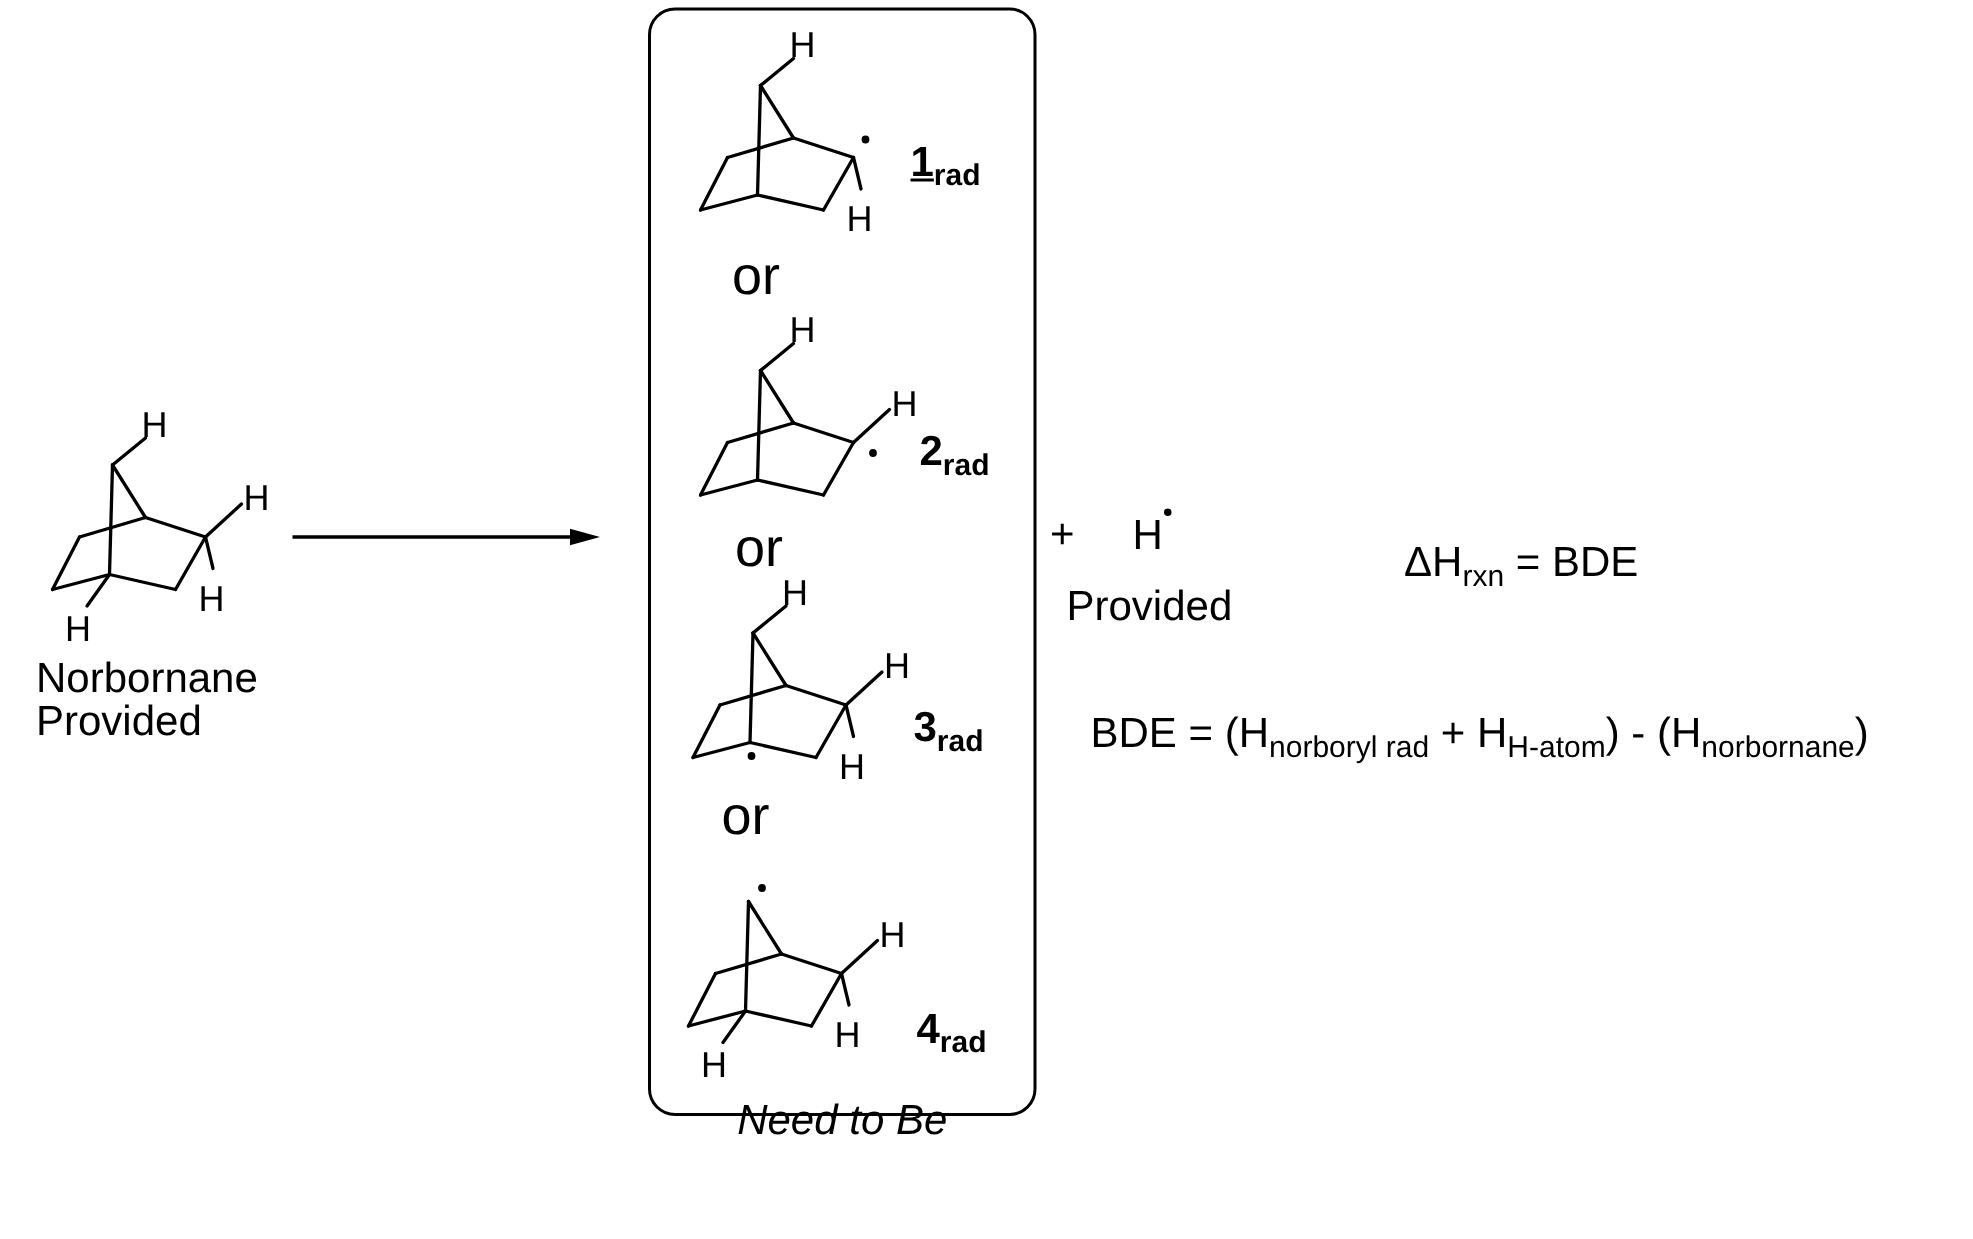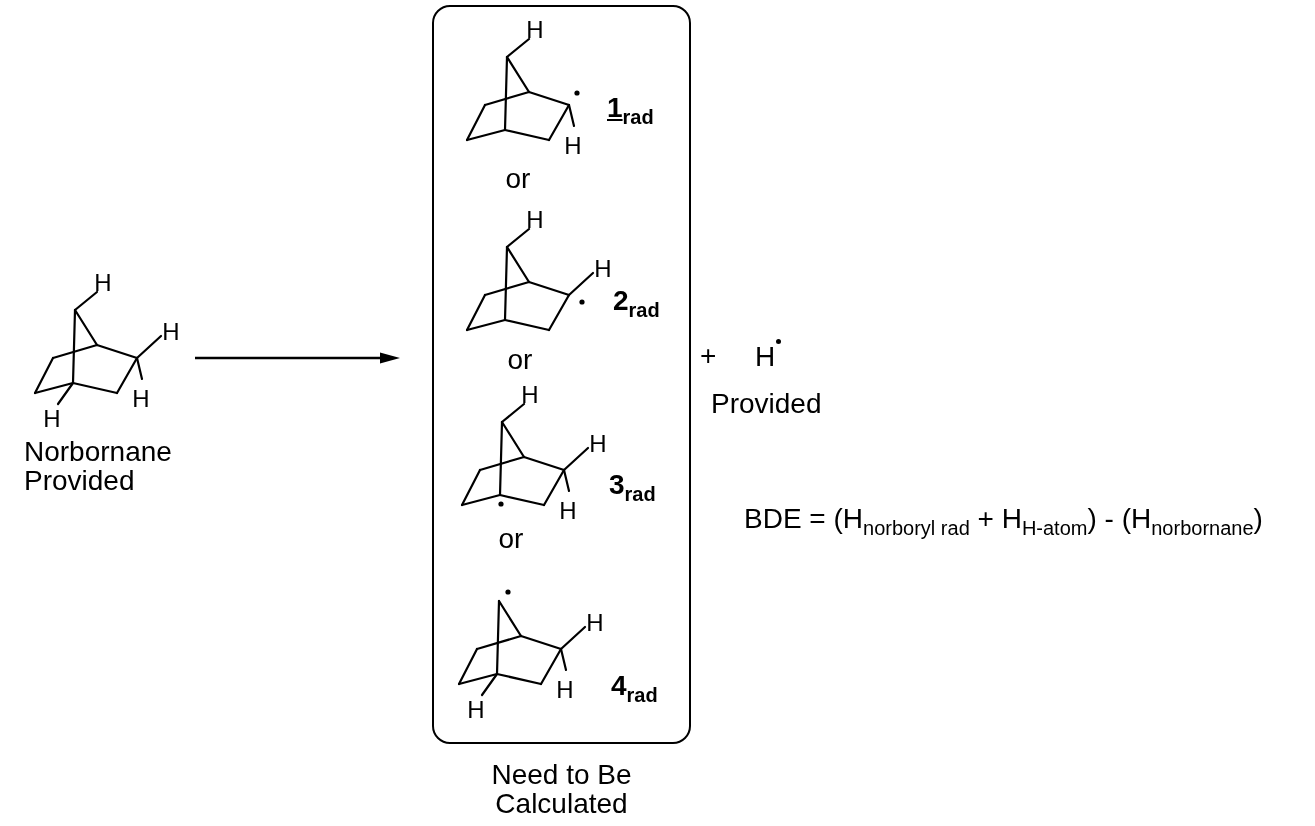--- a/index.html
+++ b/index.html
@@ -1,21 +1,21 @@
 <!DOCTYPE html>
 <html><head>
 <meta charset="utf-8">
 <style>
   * { margin:0; padding:0; box-sizing:border-box; }
   html,body { background:#ffffff; }
   body { font-family:"Liberation Sans", sans-serif; color:#000000; }
   #canvas { position:relative; width:1315px; height:826px; background:#ffffff; overflow:hidden; }
   .abs { position:absolute; }
   .body-text { font-size:28px; line-height:29px; color:#000000; }
-  .or-label { font-size:28px; text-align:center; }
+  .or-label { font-size:36px; }
   .rad-label { font-size:28px; font-weight:bold; white-space:nowrap; }
   .rad-label sub { font-size:20px; font-weight:bold; }
   .eq { font-size:28px; white-space:pre; color:#000000; }
   .eq sub { font-size:20px; }
   .products-box { border:2.5px solid #000000; border-radius:18px; background:transparent; }
   .raddot { width:5px; height:5px; border-radius:50%; background:#000000; }
   .center { text-align:center; }
   svg text { font-family:"Liberation Sans", sans-serif; }
 </style>
 </head>
@@ -130,26 +130,26 @@
 
   <div class="abs rad-label" style="left:607px; top:92px;text-decoration:underline;"><span>1</span><sub>rad</sub></div>
   <div class="abs rad-label" style="left:613px; top:285px;"><span>2</span><sub>rad</sub></div>
   <div class="abs rad-label" style="left:609px; top:469px;"><span>3</span><sub>rad</sub></div>
   <div class="abs rad-label" style="left:611px; top:670px;"><span>4</span><sub>rad</sub></div>
 
   <div class="abs or-label" style="left:488px; top:163px; width:60px;">or</div>
   <div class="abs or-label" style="left:490px; top:344px; width:60px;">or</div>
   <div class="abs or-label" style="left:481px; top:523px; width:60px;">or</div>
 
-  <div class="abs body-text center" style="left:432px; top:760px; width:259px;">
+  <div class="abs body-text center" style="left:432px; top:732px; width:259px;font-style:italic;">
     <div>Need to Be</div>
-    <div>Calculated</div>
   </div>
 
   <div class="abs body-text" style="left:700px; top:341px;">+</div>
   <div class="abs body-text" style="left:755px; top:342px;">H</div>
   <div class="abs raddot" style="left:776px; top:339px;"></div>
   <div class="abs body-text" style="left:711px; top:389px;">Provided</div>
 
+  <div class="abs eq" style="left:936px; top:359px;"><span>ΔH</span><sub>rxn</sub><span> = BDE</span></div>
 
-  <div class="abs eq" style="left:727px; top:503px;margin-left:17px;"><span>BDE = (H</span><sub>norboryl rad</sub><span> + H</span><sub>H-atom</sub><span>) - (H</span><sub>norbornane</sub><span>)</span></div>
+  <div class="abs eq" style="left:727px; top:473px;"><span>BDE = (H</span><sub>norboryl rad</sub><span> + H</span><sub>H-atom</sub><span>) - (H</span><sub>norbornane</sub><span>)</span></div>
 
 </div>
 
 </body></html>

